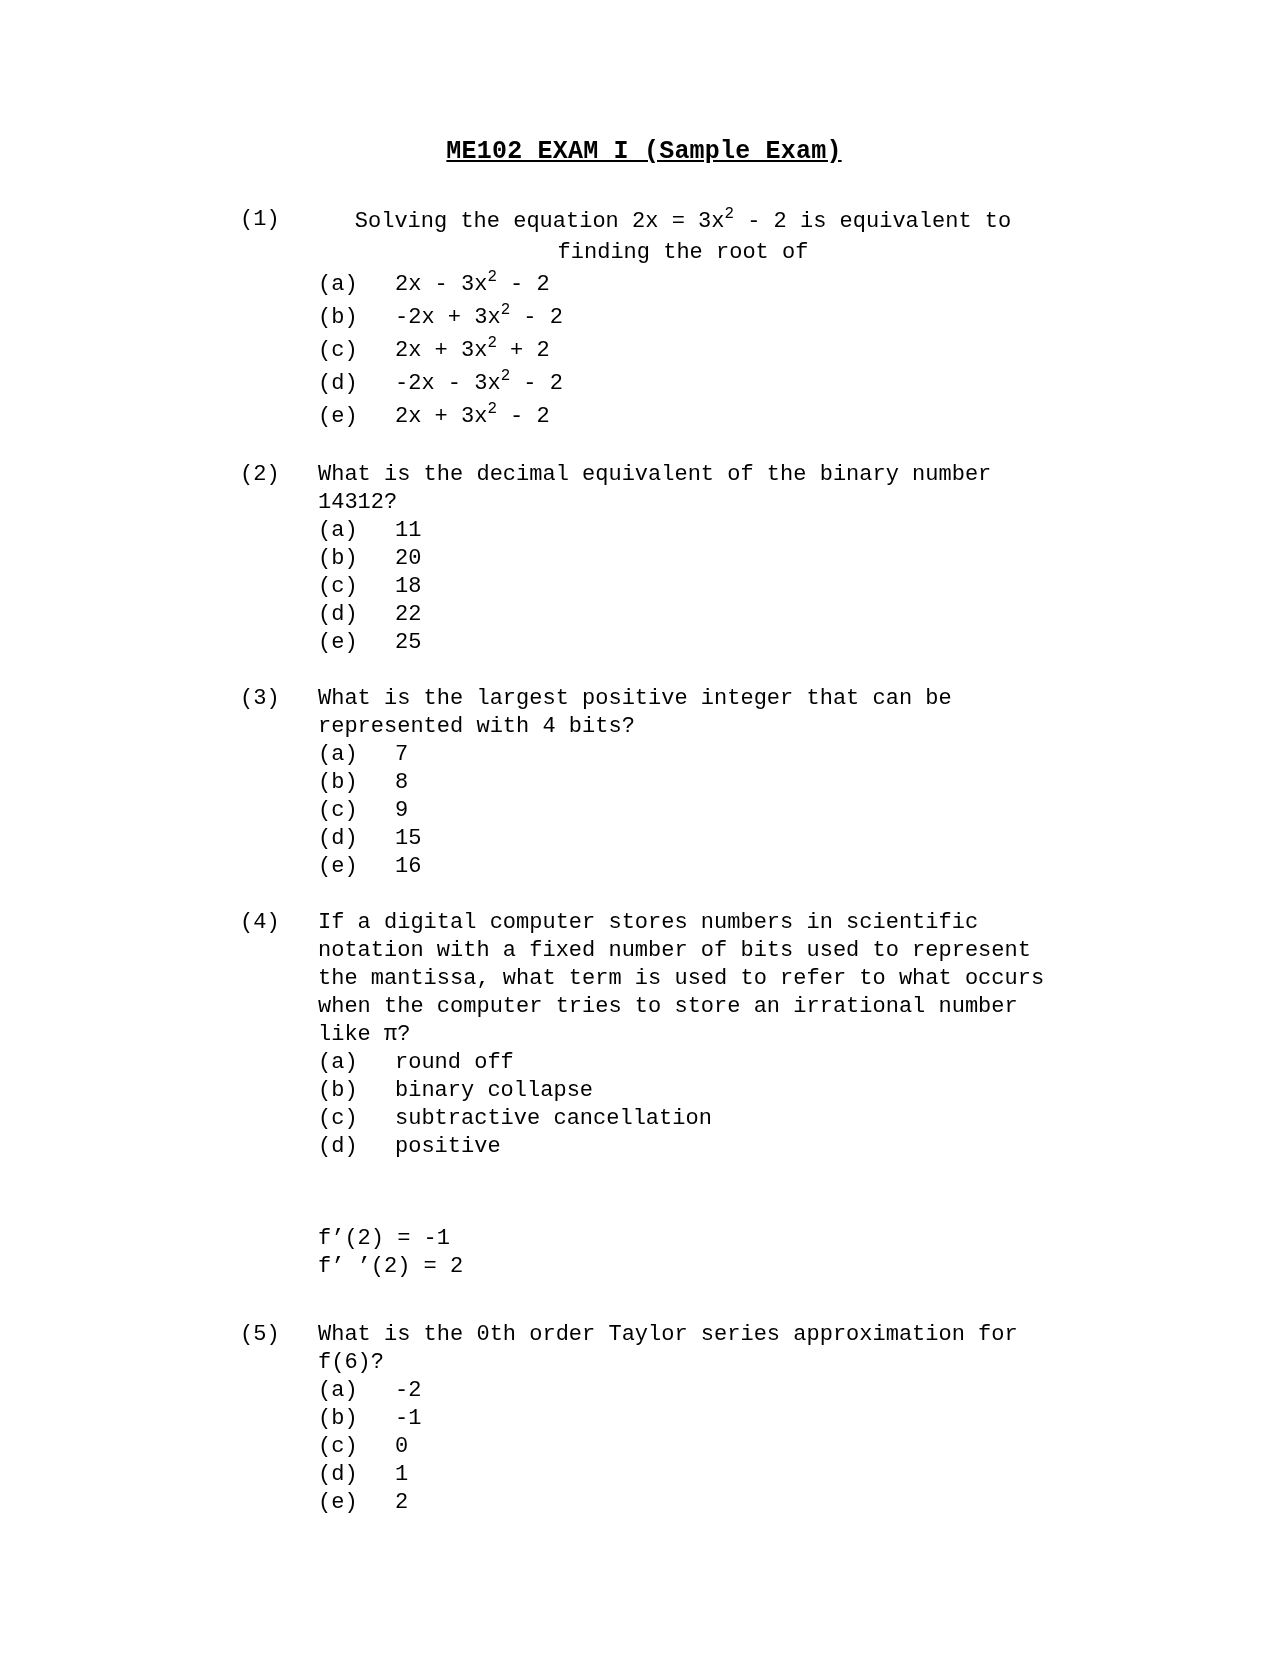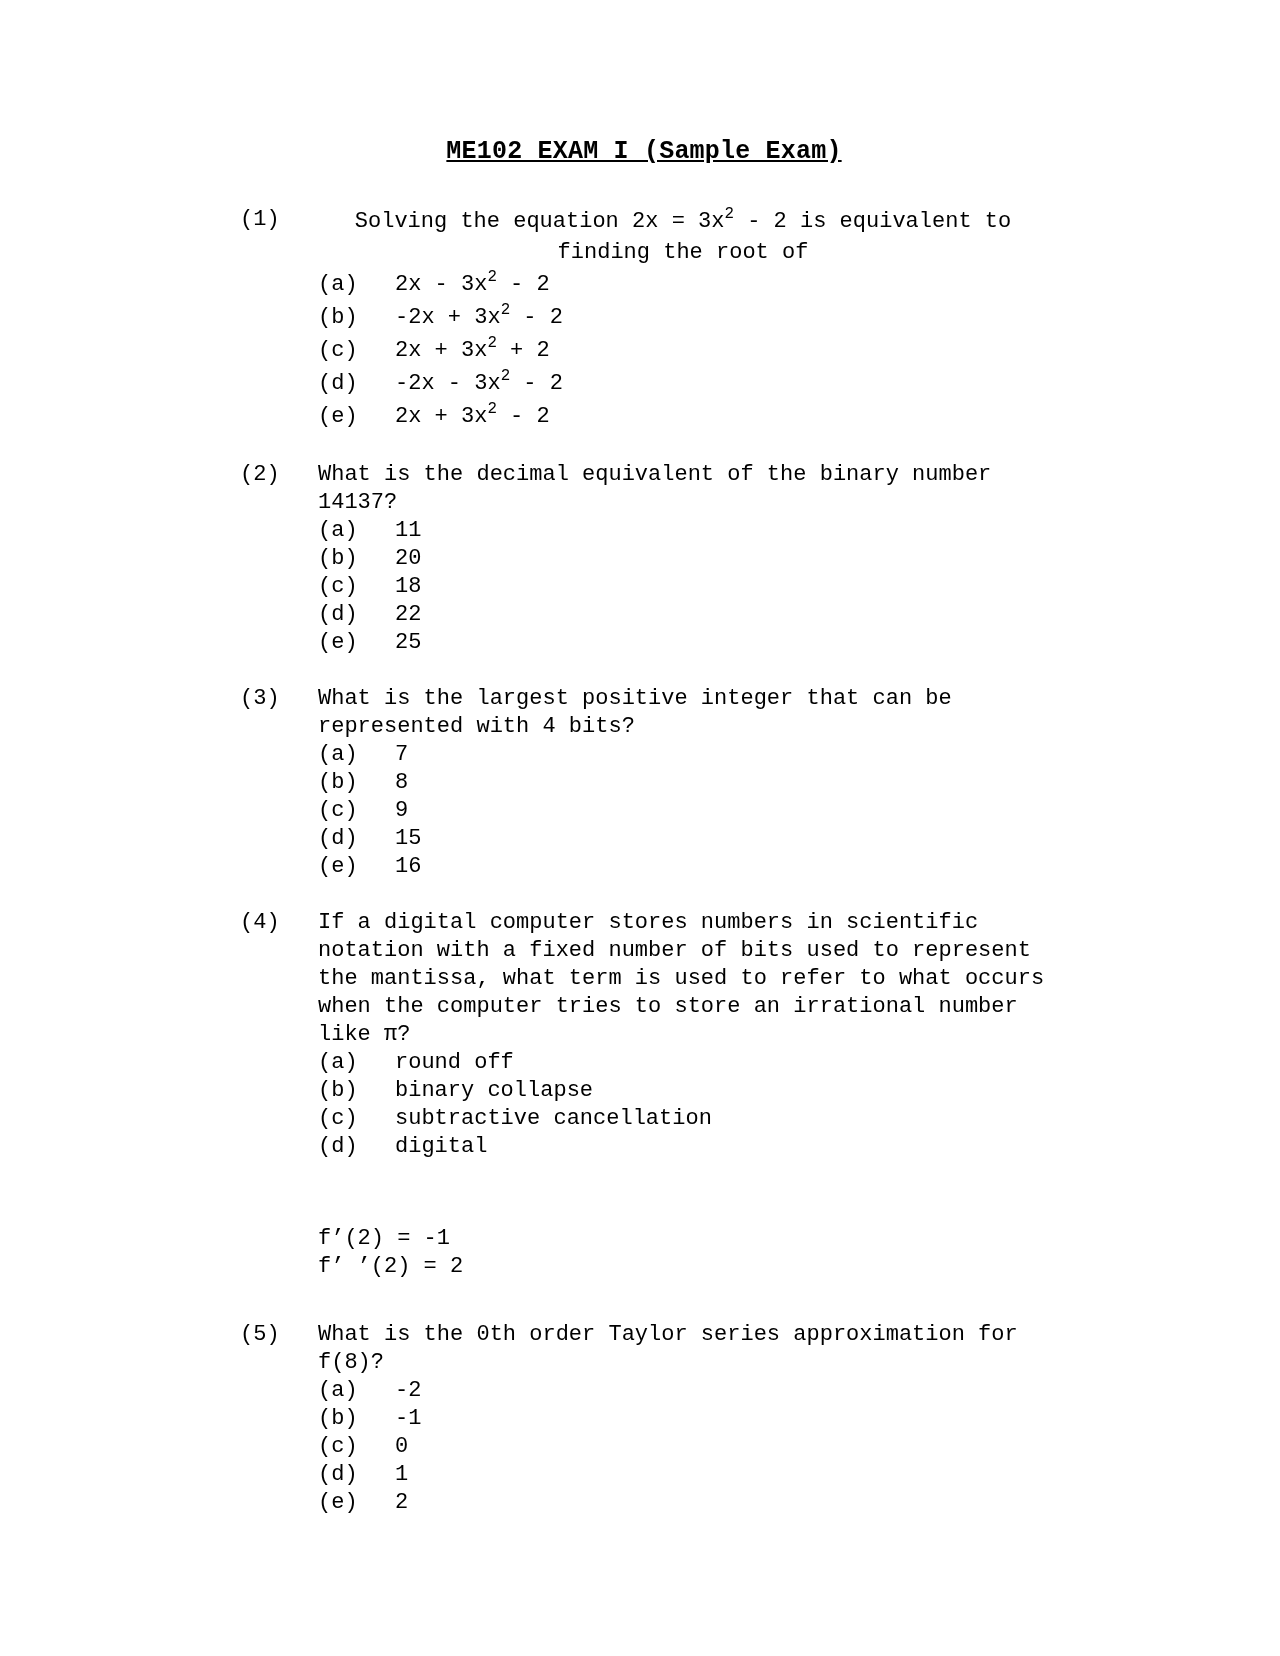--- a/index.html
+++ b/index.html
@@ -111,21 +111,21 @@
           <span class="olet">(e)</span>
           <span class="oval mathline">2x + 3x<sup>2</sup> - 2</span>
         </div>
       </div>
     </div>
   </section>
 
   <section class="question">
     <span class="qnum">(2)</span>
     <div class="qcontent">
-      <span class="qtext">What is the decimal equivalent of the binary number 14137?</span>
+      <span class="qtext">What is the decimal equivalent of the binary number 14312?</span>
       <div class="options">
         <div class="opt">
           <span class="olet">(a)</span>
           <span class="oval">11</span>
         </div>
         <div class="opt">
           <span class="olet">(b)</span>
           <span class="oval">20</span>
         </div>
         <div class="opt">
@@ -185,37 +185,37 @@
         <div class="opt">
           <span class="olet">(b)</span>
           <span class="oval">binary collapse</span>
         </div>
         <div class="opt">
           <span class="olet">(c)</span>
           <span class="oval">subtractive cancellation</span>
         </div>
         <div class="opt">
           <span class="olet">(d)</span>
-          <span class="oval">digital</span>
+          <span class="oval">positive</span>
         </div>
       </div>
     </div>
   </section>
 
   <section class="intro">
     <div class="facts">
       <span class="fact">f’(2) = -1</span>
       <span class="fact">f’ ’(2) = 2</span>
     </div>
   </section>
 
   <section class="question q5">
     <span class="qnum">(5)</span>
     <div class="qcontent">
-      <span class="qtext">What is the 0th order Taylor series approximation for f(8)?</span>
+      <span class="qtext">What is the 0th order Taylor series approximation for f(6)?</span>
       <div class="options">
         <div class="opt">
           <span class="olet">(a)</span>
           <span class="oval">-2</span>
         </div>
         <div class="opt">
           <span class="olet">(b)</span>
           <span class="oval">-1</span>
         </div>
         <div class="opt">

